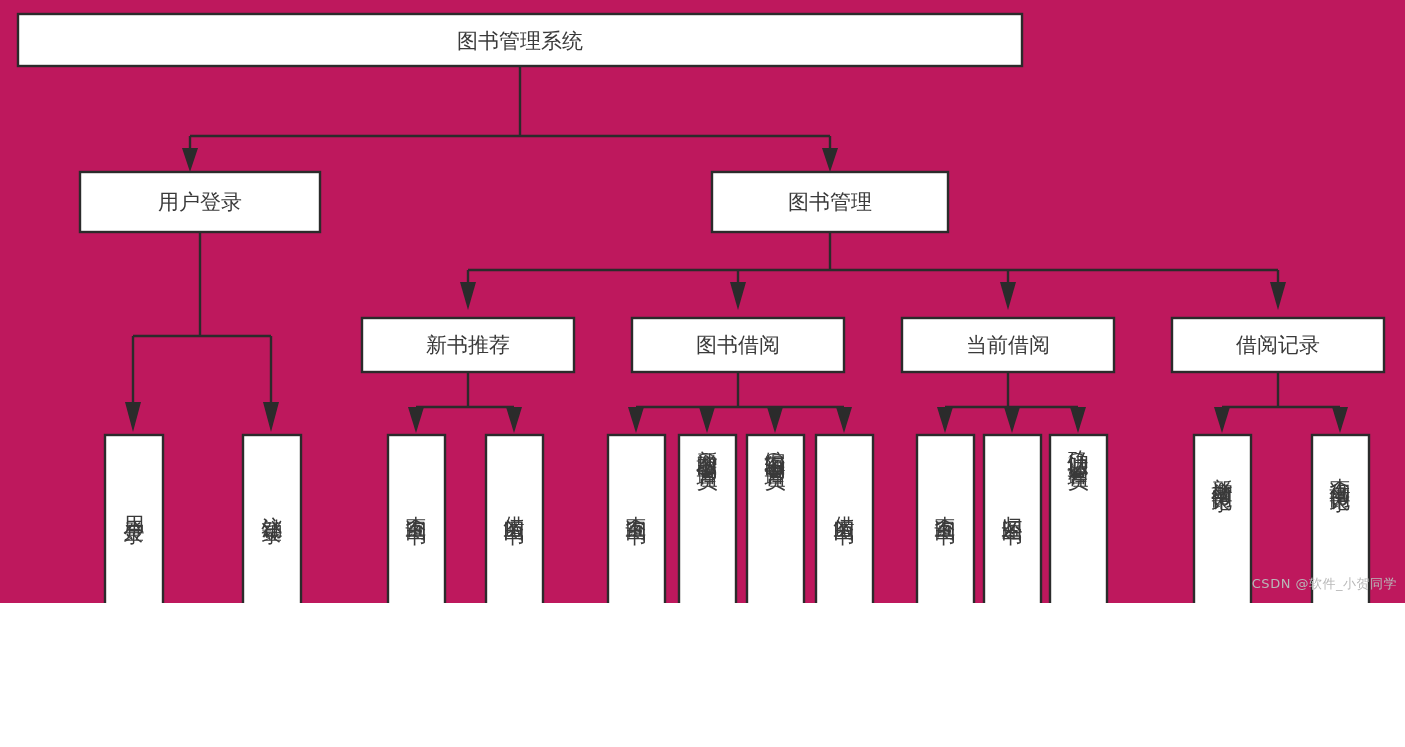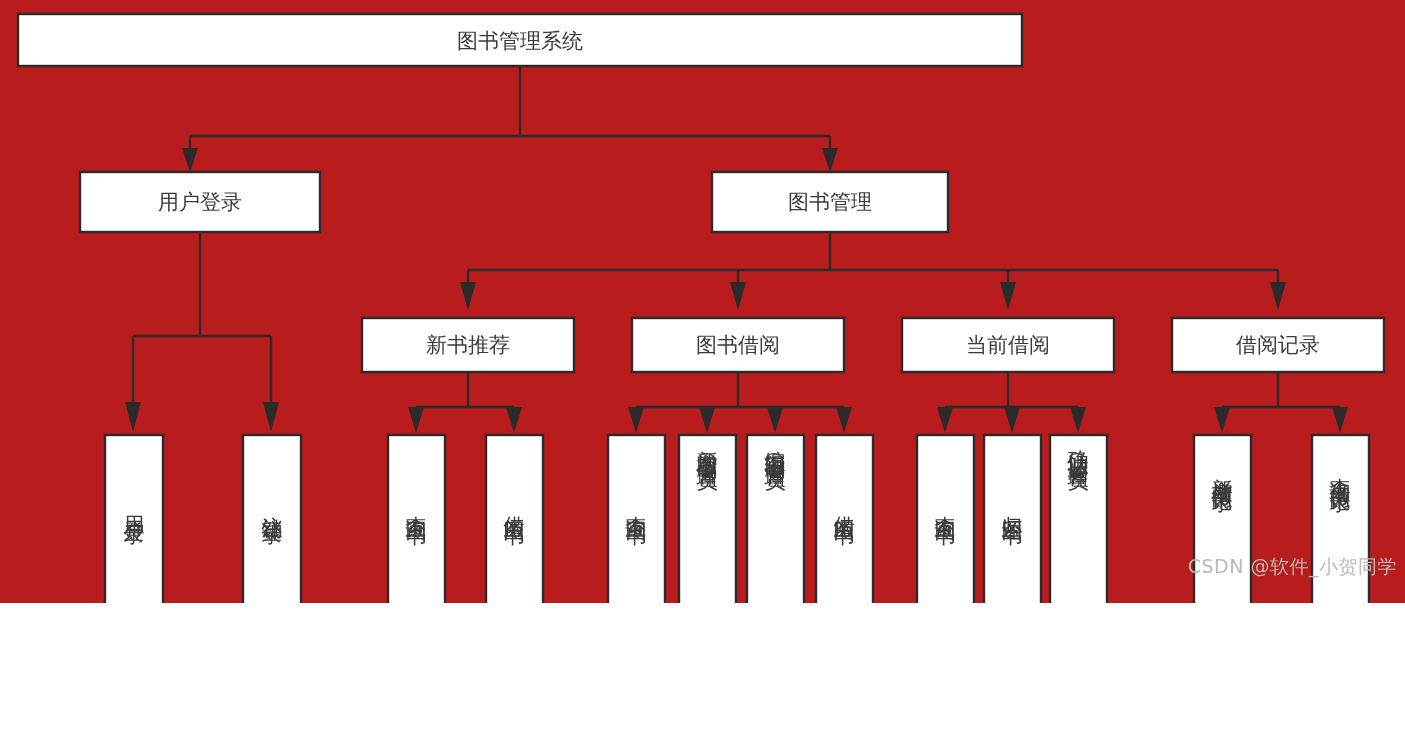--- a/index.html
+++ b/index.html
@@ -7,21 +7,21 @@
     padding: 0;
     background: #ffffff;
   }
   body {
     font-family: "DejaVu Sans", "Liberation Sans", sans-serif;
   }
   #diagram-root {
     position: relative;
     width: 1405px;
     height: 603px;
-    background: #b91c1c;
+    background: #be185d;
     overflow: hidden;
   }
   svg.diagram-canvas {
     position: absolute;
     left: 0;
     top: 0;
     width: 1405px;
     height: 747px;
   }
   .node-box {
@@ -51,23 +51,23 @@
     fill: #3a3a3a;
     font-size: 21px;
     text-anchor: middle;
     writing-mode: tb;
     glyph-orientation-vertical: 0;
     letter-spacing: 3px;
   }
   .watermark-text {
     position: absolute;
     right: 8px;
-    bottom: 23px;
-    font-family: "DejaVu Sans", "Liberation Sans", sans-serif;
-    font-size: 19px;
+    bottom: 10px;
+    font-family: "DejaVu Sans", "Liberation Sans", sans-serif;
+    font-size: 13px;
     color: #b8b8b8;
     white-space: nowrap;
     letter-spacing: 0.5px;
   }
 </style>
 </head>
 <body>
 
 <div id="diagram-root">
 

